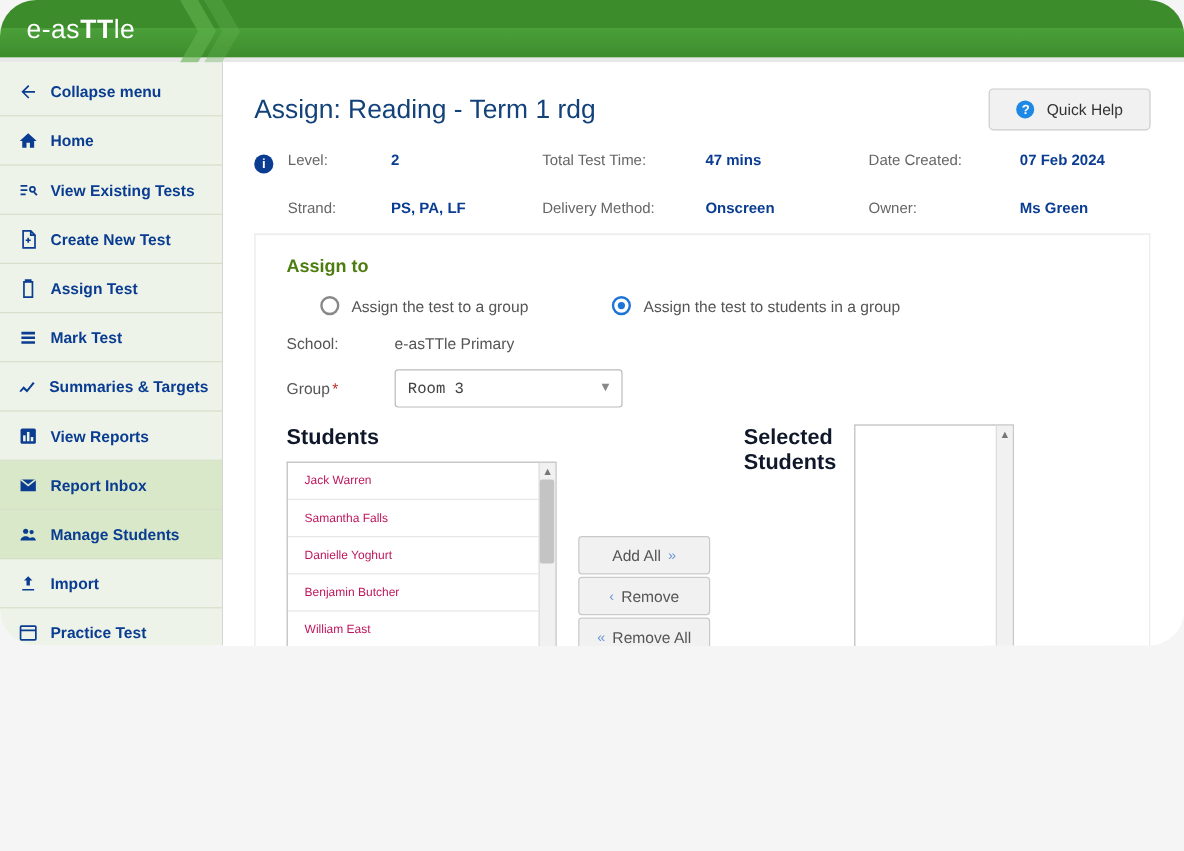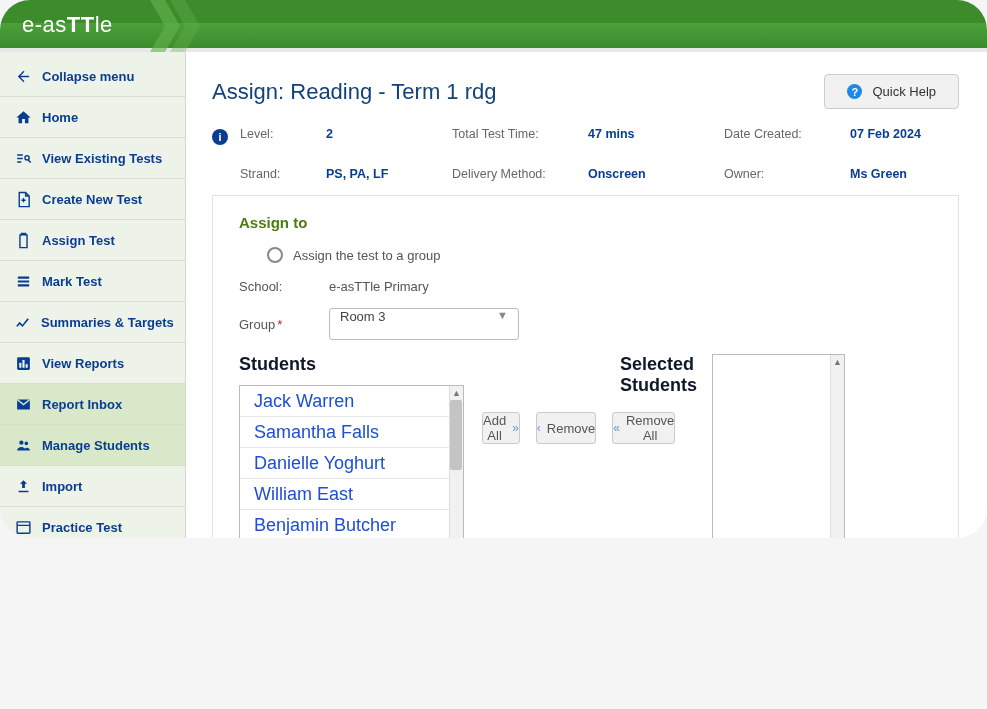--- a/index.html
+++ b/index.html
@@ -188,25 +188,26 @@
     margin-bottom: 14px;
     font-size: 13px;
     color: #555;
   }
   .form-row .flabel { width: 90px; }
   .form-row .req { color: #c62828; margin-left: 2px; }
   .select {
     width: 190px; height: 32px;
     border: 1px solid #bbb;
     border-radius: 3px;
-    display: flex; align-items: flex-start; justify-content: space-between;
+    display: flex; align-items: center; justify-content: space-between;
     padding: 0 10px;
     color: #444;
     cursor: pointer;
     background: #fff;
+    font-family: Liberation Mono, monospace;
   }
   .select .caret { color: #888; font-size: 11px; }
   
   .transfer {
     display: grid;
     grid-template-columns: 225px 120px 225px;
     gap: 18px;
     align-items: start;
   }
   .col-label {
@@ -223,22 +224,22 @@
     background: #fff;
     position: relative;
   }
   .listbox-inner {
     width: calc(100% - 14px);
     height: 100%;
   }
   .list-row {
     padding: 8px 14px;
     border-bottom: 1px solid #e6e6e6;
-    font-size: 18px;
-    color: #1d4ed8;
+    font-size: 10px;
+    color: #be185d;
     cursor: pointer;
     height: 31px;
     display: flex; align-items: center;
     white-space: nowrap;
   }
   .scroll-track {
     position: absolute;
     right: 0; top: 0; bottom: 0;
     width: 14px;
     background: #f1f1f1;
@@ -254,23 +255,23 @@
     border-radius: 2px;
   }
   .scroll-arrow {
     height: 14px; width: 100%;
     display: flex; align-items: center; justify-content: center;
     color: #777; font-size: 9px;
     cursor: pointer;
   }
   .btn-col {
     display: flex;
-    flex-direction: row;
-    gap: 16px;
-    margin-top: 58px;
+    flex-direction: column;
+    gap: 2px;
+    margin-top: 93px;
   }
   .tbtn {
     height: 32px;
     width: 110px;
     border: 1px solid #c9c9c9;
     border-radius: 3px;
     background: #f1f1f1;
     color: #555;
     font-size: 13px;
     display: flex;
@@ -453,20 +454,24 @@
       </div>
 
       <div class="panel">
         <div class="section-label">Assign to</div>
 
         <div class="radio-row">
           <label class="radio-item">
             <span class="radio"></span>
             <span>Assign the test to a group</span>
           </label>
+          <label class="radio-item">
+            <span class="radio checked"></span>
+            <span>Assign the test to students in a group</span>
+          </label>
         </div>
 
         <div class="form-row">
           <div class="flabel">School:</div>
           <div>e-asTTle Primary</div>
         </div>
 
         <div class="form-row">
           <div class="flabel">
             <span>Group</span><span class="req">*</span>
@@ -478,22 +483,22 @@
         </div>
 
         <div class="transfer">
           <div>
             <div class="col-label">Students</div>
             <div class="listbox">
               <div class="listbox-inner" id="students-list">
                   <div class="list-row">Jack Warren</div>
                   <div class="list-row">Samantha Falls</div>
                   <div class="list-row">Danielle Yoghurt</div>
+                  <div class="list-row">Benjamin Butcher</div>
                   <div class="list-row">William East</div>
-                  <div class="list-row">Benjamin Butcher</div>
                   <div class="list-row">Isla Stella</div>
                   <div class="list-row"></div>
                   <div class="list-row"></div>
                   <div class="list-row"></div>
                   <div class="list-row"></div>
                 </div>
               <div class="scroll-track">
                 <div class="scroll-arrow">▲</div>
                 <div class="scroll-thumb"></div>
                 <div class="scroll-arrow">▼</div>

